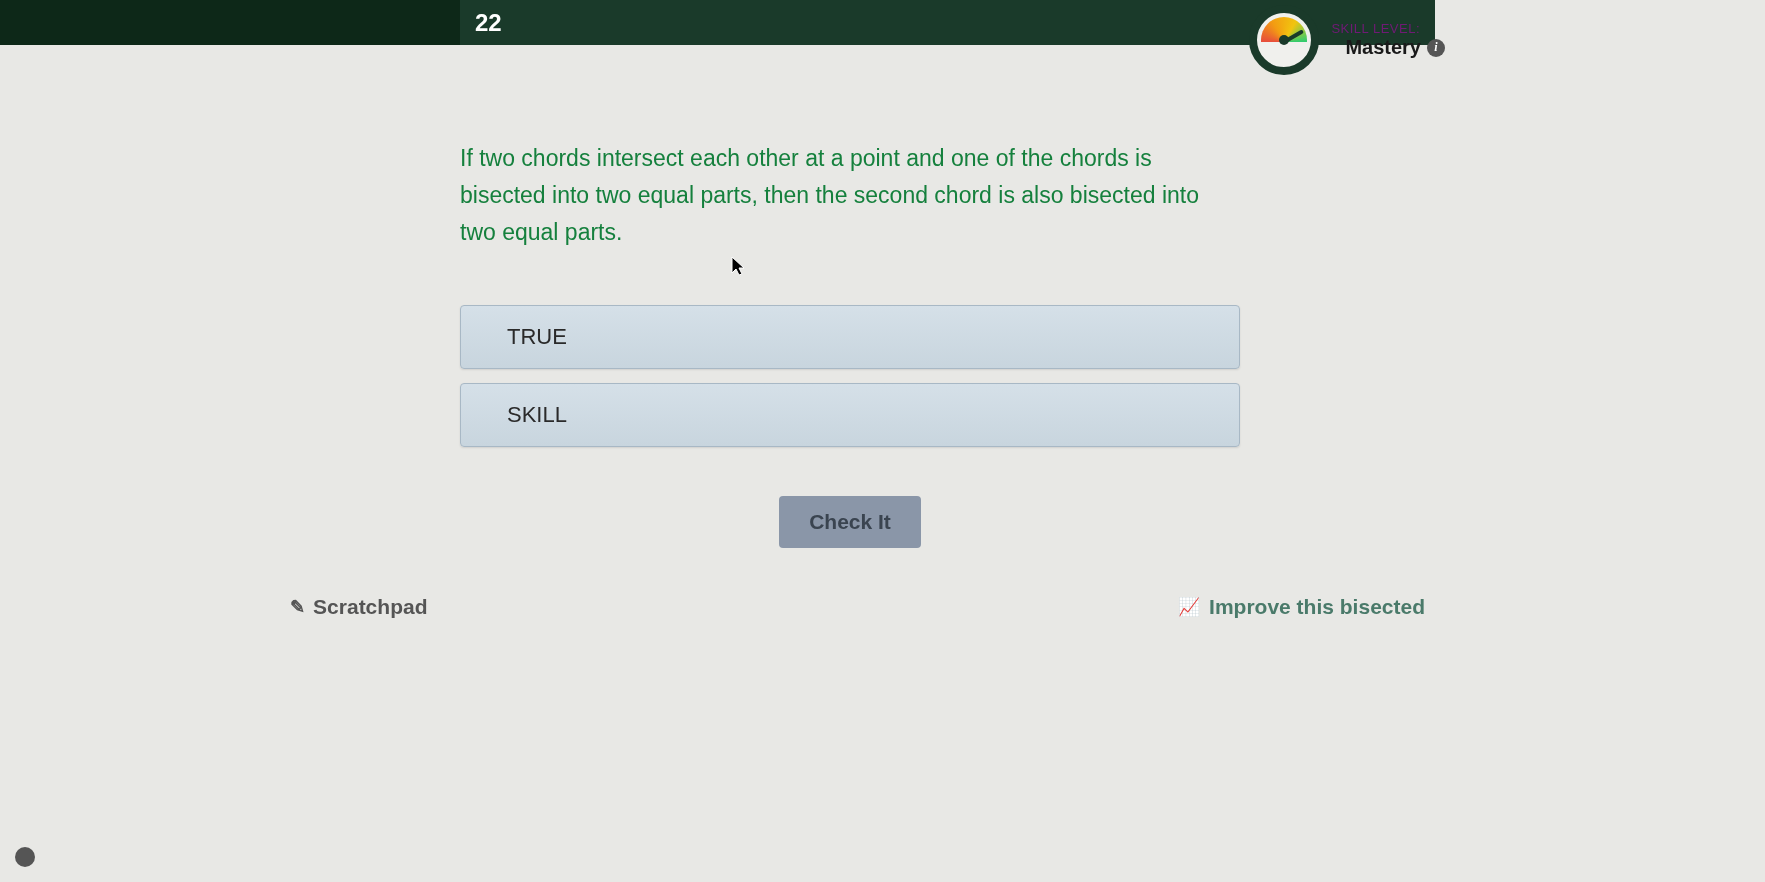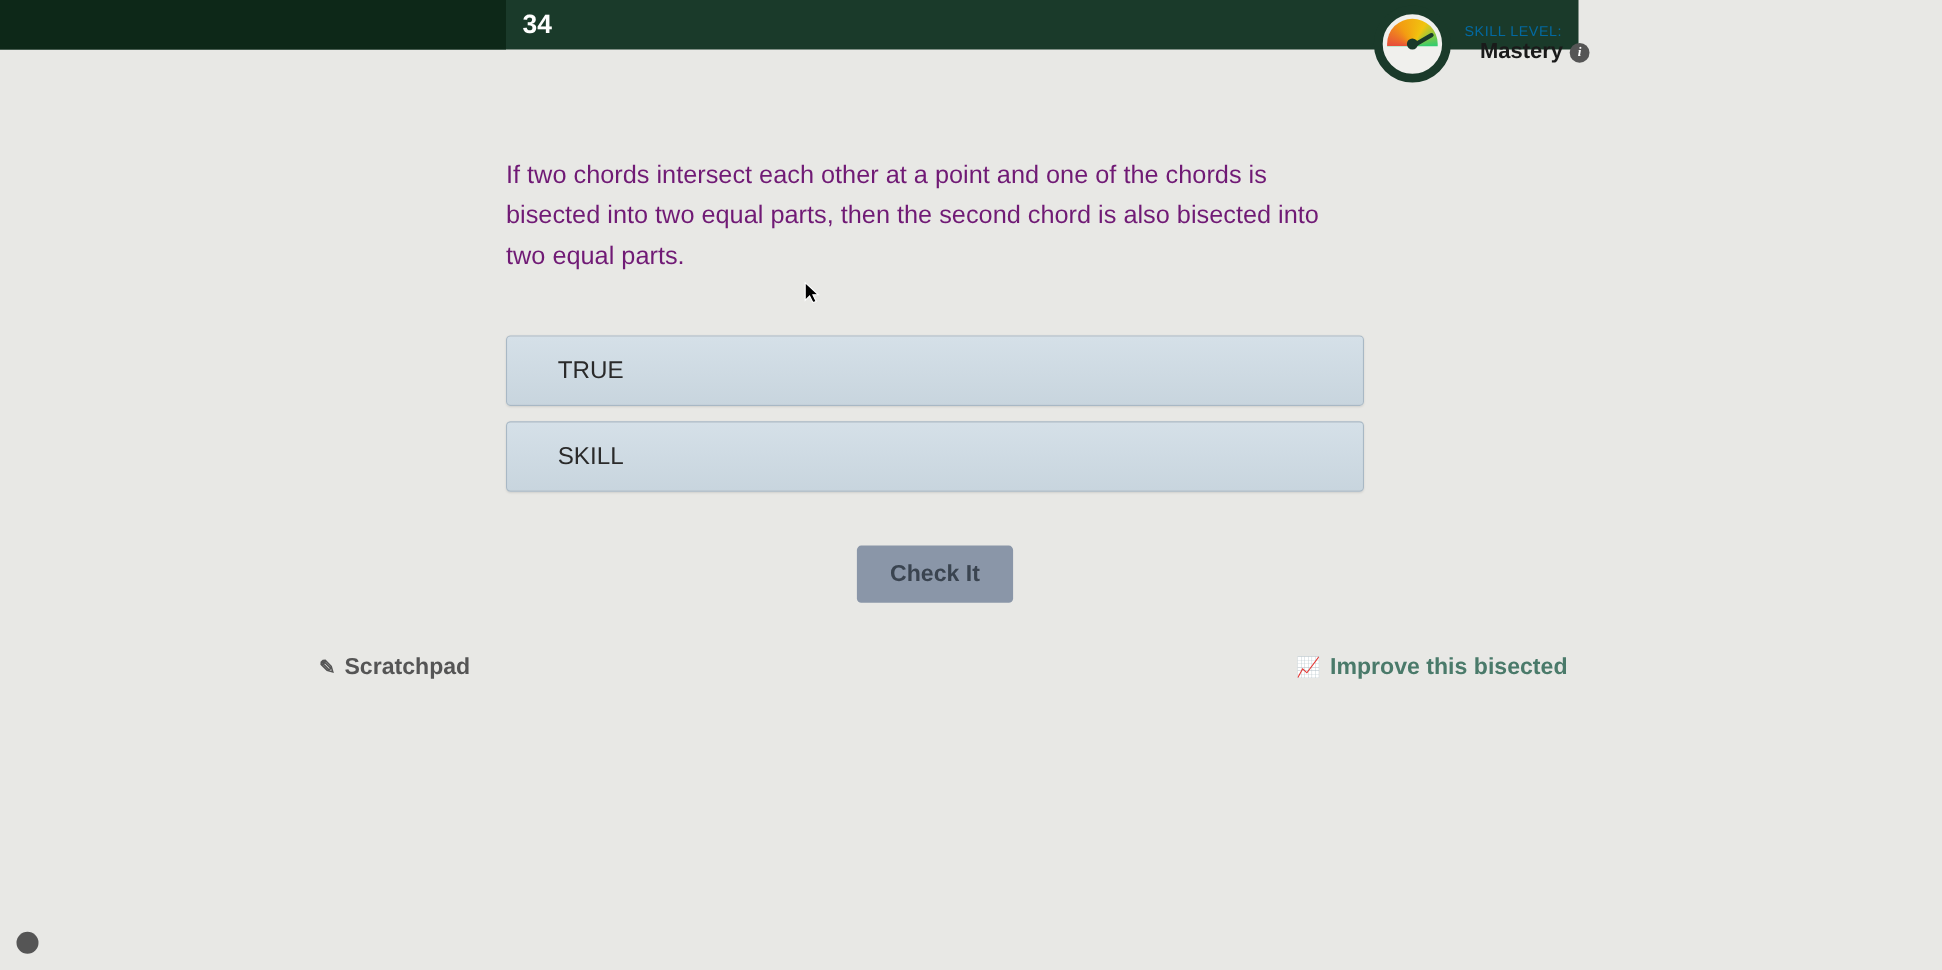--- a/index.html
+++ b/index.html
@@ -92,21 +92,21 @@
       background: #1a3a2a;
       border-radius: 50%;
       transform: translate(-50%, -50%);
     }
     .skill-text {
       display: flex;
       flex-direction: column;
     }
     .skill-label {
       font-size: 13px;
-      color: #0369a1;
+      color: #701a75;
       letter-spacing: 0.5px;
     }
     .skill-value-row {
       display: flex;
       align-items: center;
       gap: 6px;
     }
     .skill-value {
       font-size: 20px;
       font-weight: bold;
@@ -128,21 +128,21 @@
       font-family: Georgia, serif;
     }
     .question-container {
       position: absolute;
       top: 140px;
       left: 460px;
       width: 780px;
     }
     .question-text {
       font-size: 23px;
-      color: #701a75;
+      color: #15803d;
       line-height: 1.6;
       margin-bottom: 55px;
     }
     .answer-option {
       width: 100%;
       background: linear-gradient(to bottom, #d5e0e8, #c8d5de);
       border: 1px solid #a8b8c5;
       border-radius: 4px;
       padding: 18px 46px;
       font-size: 22px;
@@ -218,21 +218,21 @@
       height: 20px;
       border-radius: 50%;
       background: #555;
     }
   </style>
 </head>
 <body>
 
 <div class="progress-bar">
   <div class="progress-fill"></div>
-  <span class="progress-number">34</span>
+  <span class="progress-number">22</span>
 </div>
 
 <div class="skill-level-container">
   <div class="gauge">
     <div class="gauge-circle">
       <div class="gauge-arc"></div>
       <div class="gauge-needle"></div>
       <div class="gauge-center"></div>
     </div>
   </div>

